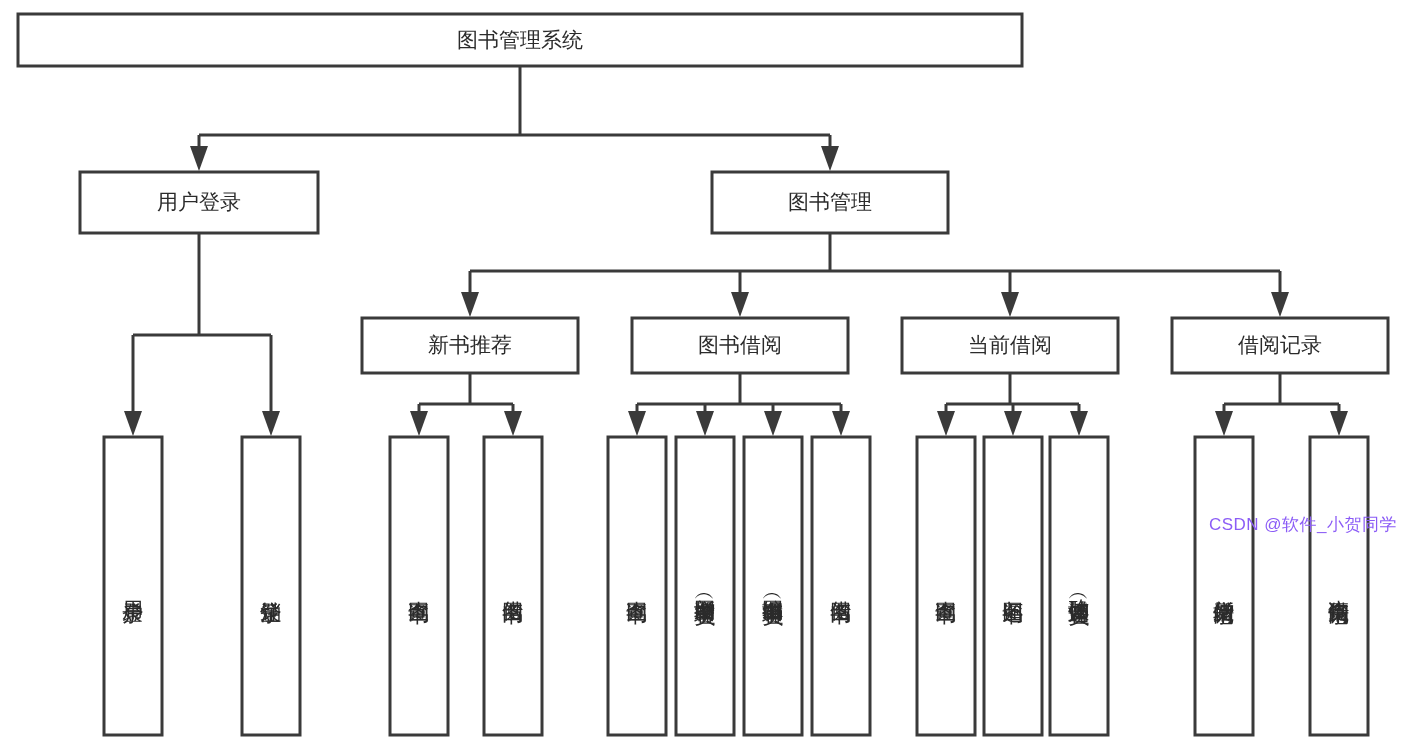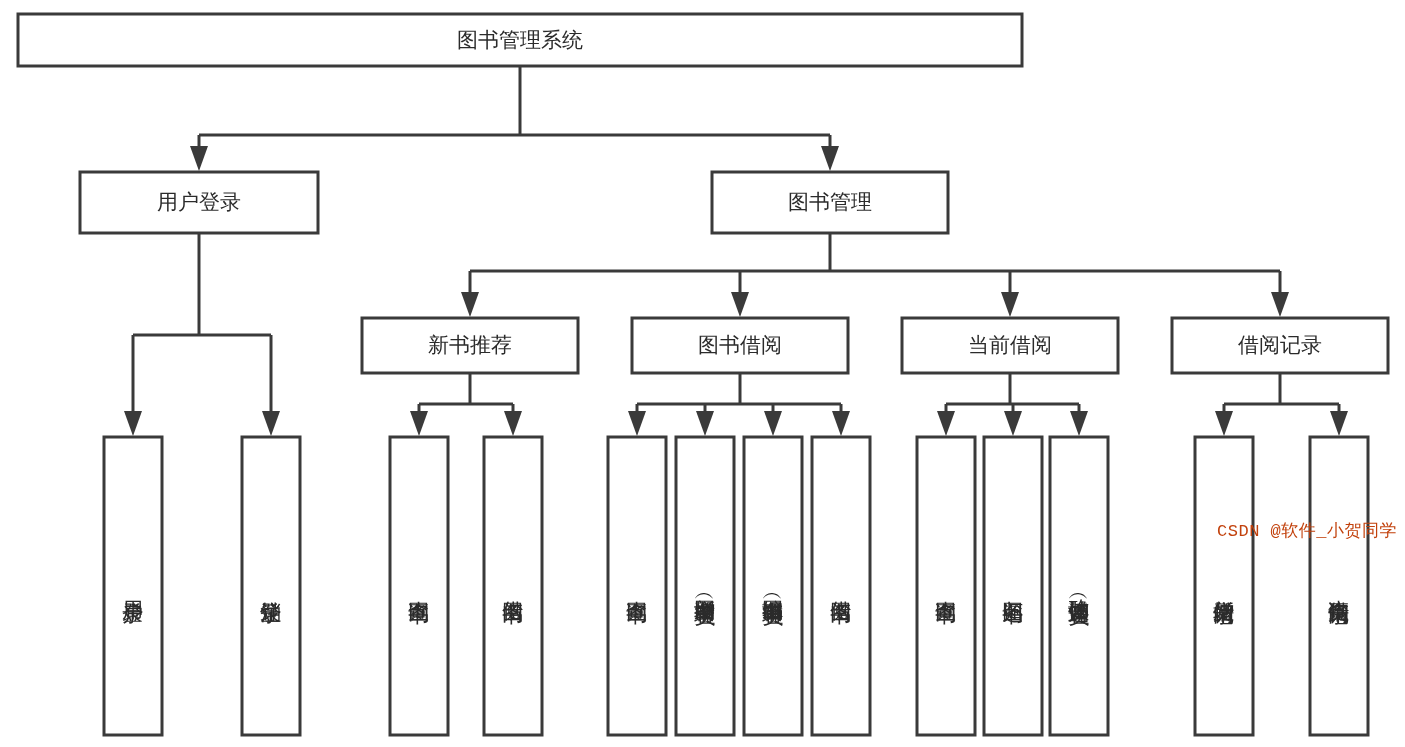--- a/index.html
+++ b/index.html
@@ -57,24 +57,24 @@
     color: #2b2b2b;
     writing-mode: vertical-rl;
     text-orientation: upright;
     white-space: nowrap;
     letter-spacing: 1px;
     pointer-events: none;
   }
   .watermark {
     position: absolute;
     right: 8px;
-    bottom: 3px;
-    font-family: Liberation Mono, monospace;
+    bottom: 9px;
+    font-family: Liberation Sans, sans-serif;
     font-size: 17px;
-    color: #c2410c;
+    color: #8b5cf6;
     white-space: nowrap;
     letter-spacing: 0.5px;
   }
 </style>
 </head>
 <body>
 
 <div id="diagram-root">
   <svg class="flow-canvas" id="flow-canvas" viewBox="0 0 1405 747">
       <line x1="520" y1="66" x2="520" y2="135" class="connector"></line>

